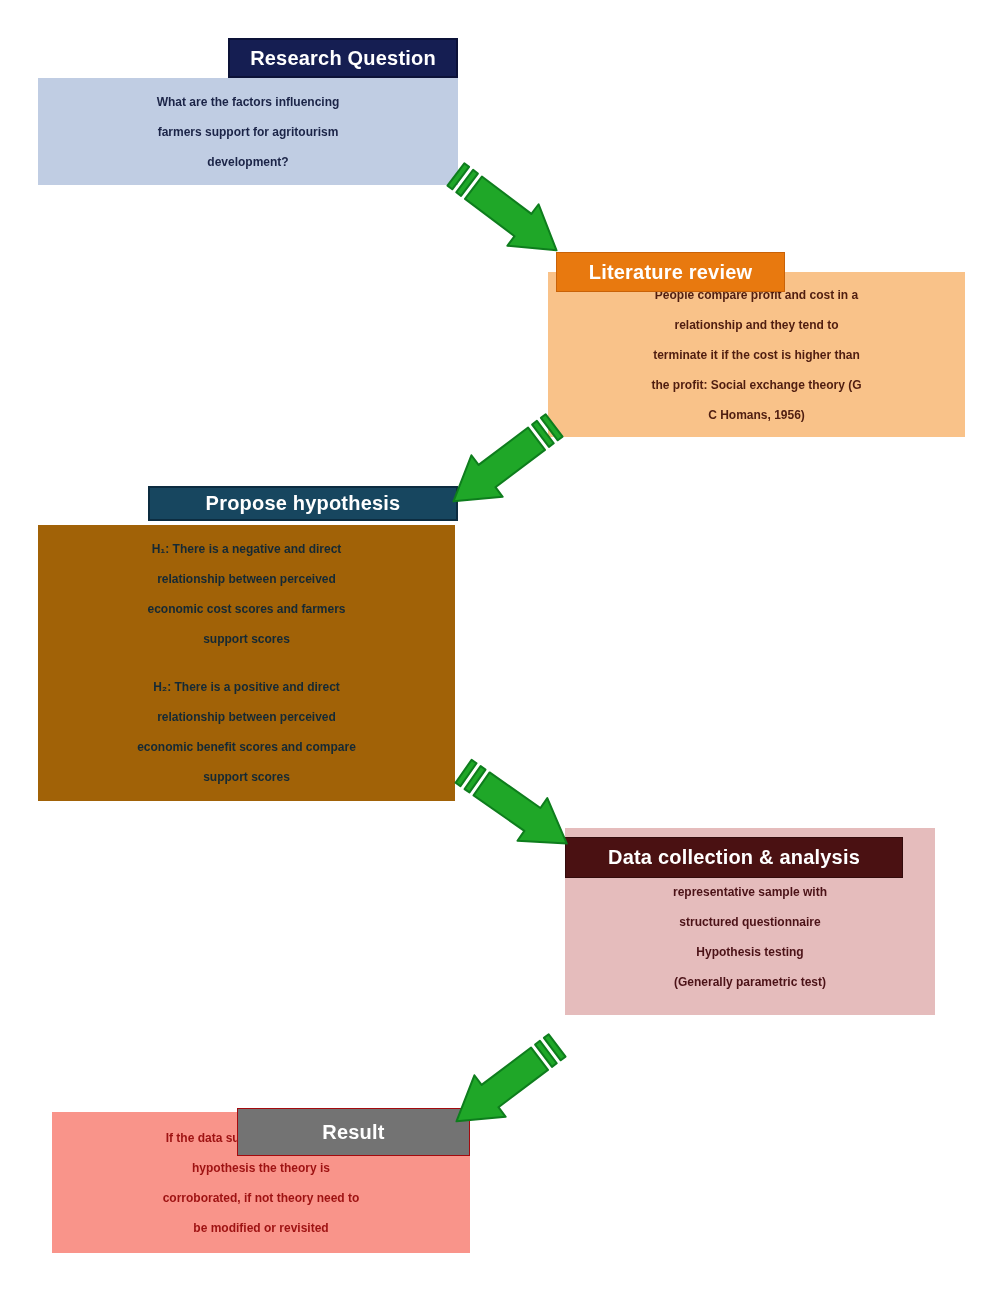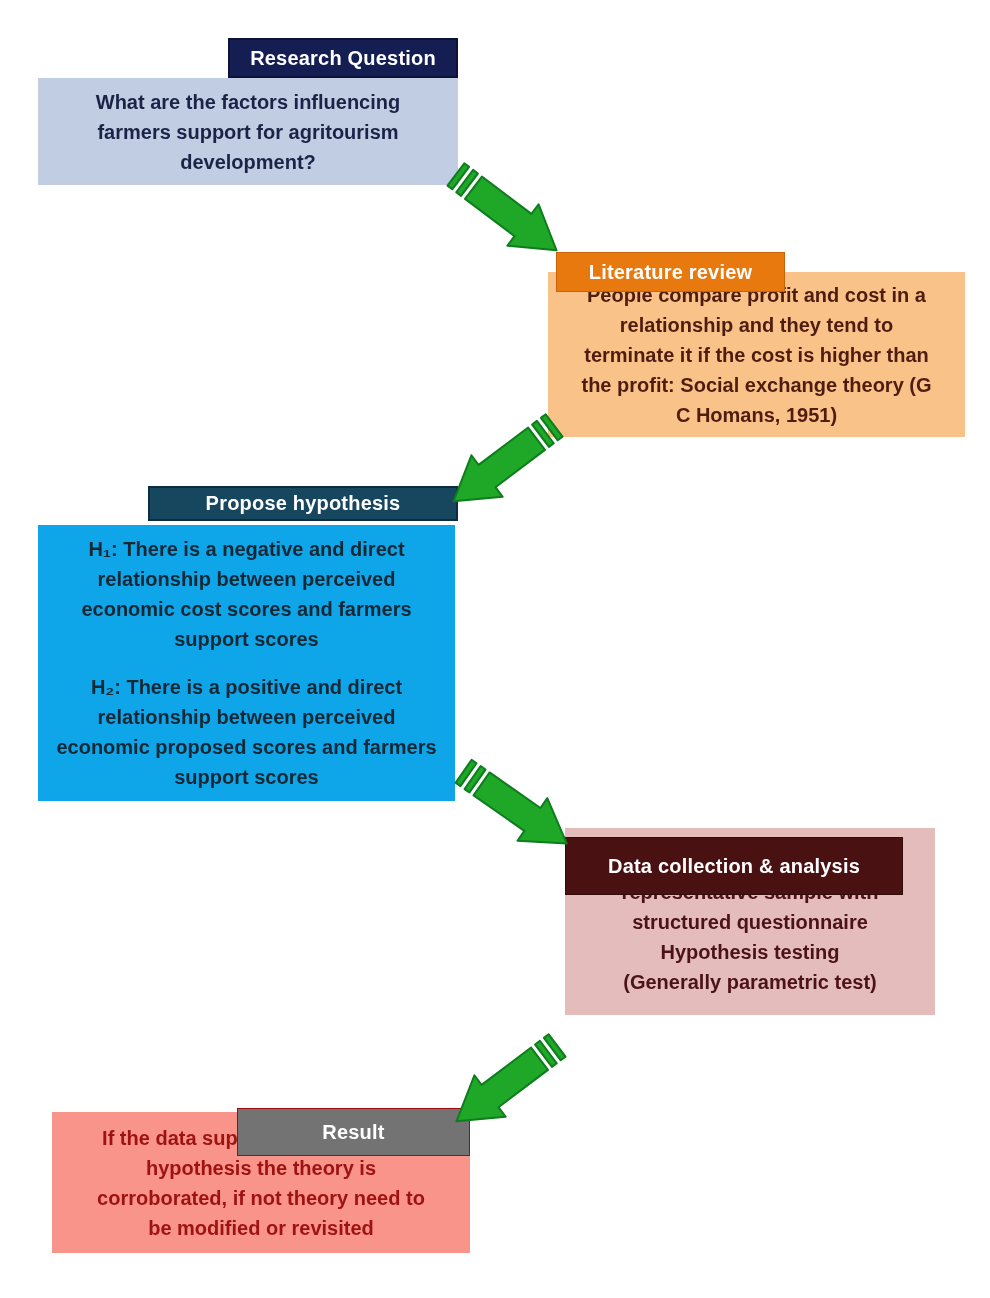--- a/index.html
+++ b/index.html
@@ -27,42 +27,42 @@
     z-index: 2;
   }
   .bdy {
     position: absolute;
     display: flex;
     flex-direction: column;
     align-items: center;
     justify-content: center;
     text-align: center;
     font-weight: 700;
-    font-size: 20px;
+    font-size: 12px;
     line-height: 30px;
     white-space: pre-line;
     z-index: 1;
     padding: 4px 6px;
   }
   .bdy p { white-space: pre-line; }
 
   
   .b1-hdr { left: 228px; top: 38px;  width: 230px; height: 40px; background: #151e52; border: 2px solid #0c1238; }
   .b1-bdy { left: 38px;  top: 78px;  width: 420px; height: 107px; background: #c0cde3; color: #1b2447; }
 
   
   .b2-hdr { left: 556px; top: 232px; width: 229px; height: 40px; background: #e8790f; border: 1px solid #c96208; margin-top: 20px; }
   .b2-bdy { left: 548px; top: 272px; width: 417px; height: 165px; background: #f9c289; color: #4f1d10; }
 
   
   .b3-hdr { left: 148px; top: 486px; width: 310px; height: 35px; background: #17465f; border: 2px solid #0c2c40; }
-  .b3-bdy { left: 38px;  top: 525px; width: 417px; height: 276px; background: #0ea5e9; color: #142935; gap: 18px; }
+  .b3-bdy { left: 38px;  top: 525px; width: 417px; height: 276px; background: #a16207; color: #142935; gap: 18px; }
 
   
-  .b4-hdr { left: 565px; top: 837px; width: 338px; height: 58px; background: #4a1112; border: 1px solid #330b0c; }
+  .b4-hdr { left: 565px; top: 837px; width: 338px; height: 41px; background: #4a1112; border: 1px solid #330b0c; }
   .b4-bdy { left: 565px; top: 828px; width: 370px; height: 187px; background: #e5bcbc; color: #4b1217; gap: 0; }
 
   
   .b5-hdr { left: 237px; top: 1108px; width: 233px; height: 48px; background: #737373; border: 1px solid #a30a0e; justify-content: center; }
   .b5-bdy { left: 52px;  top: 1112px; width: 418px; height: 141px; background: #f9948a; color: #9e1212; }
 
   
   .arrow { position: absolute; width: 132px; height: 64px; z-index: 3; }
   .arrow svg { display: block; width: 100%; height: 100%; overflow: visible; }
   .a1 { left: 441px; top: 181px;  transform: rotate(37deg); }
@@ -95,21 +95,21 @@
   </div>
 
   <div class="hdr b2-hdr">
     <span>Literature review</span>
   </div>
   <div class="bdy b2-bdy">
     <p>People compare profit and cost in a
 relationship and they tend to
 terminate it if the cost is higher than
 the profit: Social exchange theory (G
-C Homans, 1951)</p>
+C Homans, 1956)</p>
   </div>
 
   <div class="arrow a2">
     <svg viewBox="0 0 132 64">
       <g fill="#1fa728" stroke="#0e7d1d" stroke-width="2" stroke-linejoin="round">
         <rect x="2" y="18" width="6" height="28"></rect>
         <rect x="13" y="18" width="6" height="28"></rect>
         <polygon points="24,18 86,18 86,6 128,32 86,58 86,46 24,46"></polygon>
       </g>
     </svg>
@@ -118,21 +118,21 @@
   <div class="hdr b3-hdr">
     <span>Propose hypothesis</span>
   </div>
   <div class="bdy b3-bdy">
     <p>H₁: There is a negative and direct
 relationship between perceived
 economic cost scores and farmers
 support scores</p>
     <p>H₂: There is a positive and direct
 relationship between perceived
-economic proposed scores and farmers
+economic benefit scores and compare
 support scores</p>
   </div>
 
   <div class="arrow a3">
     <svg viewBox="0 0 132 64">
       <g fill="#1fa728" stroke="#0e7d1d" stroke-width="2" stroke-linejoin="round">
         <rect x="2" y="18" width="6" height="28"></rect>
         <rect x="13" y="18" width="6" height="28"></rect>
         <polygon points="24,18 86,18 86,6 128,32 86,58 86,46 24,46"></polygon>
       </g>

